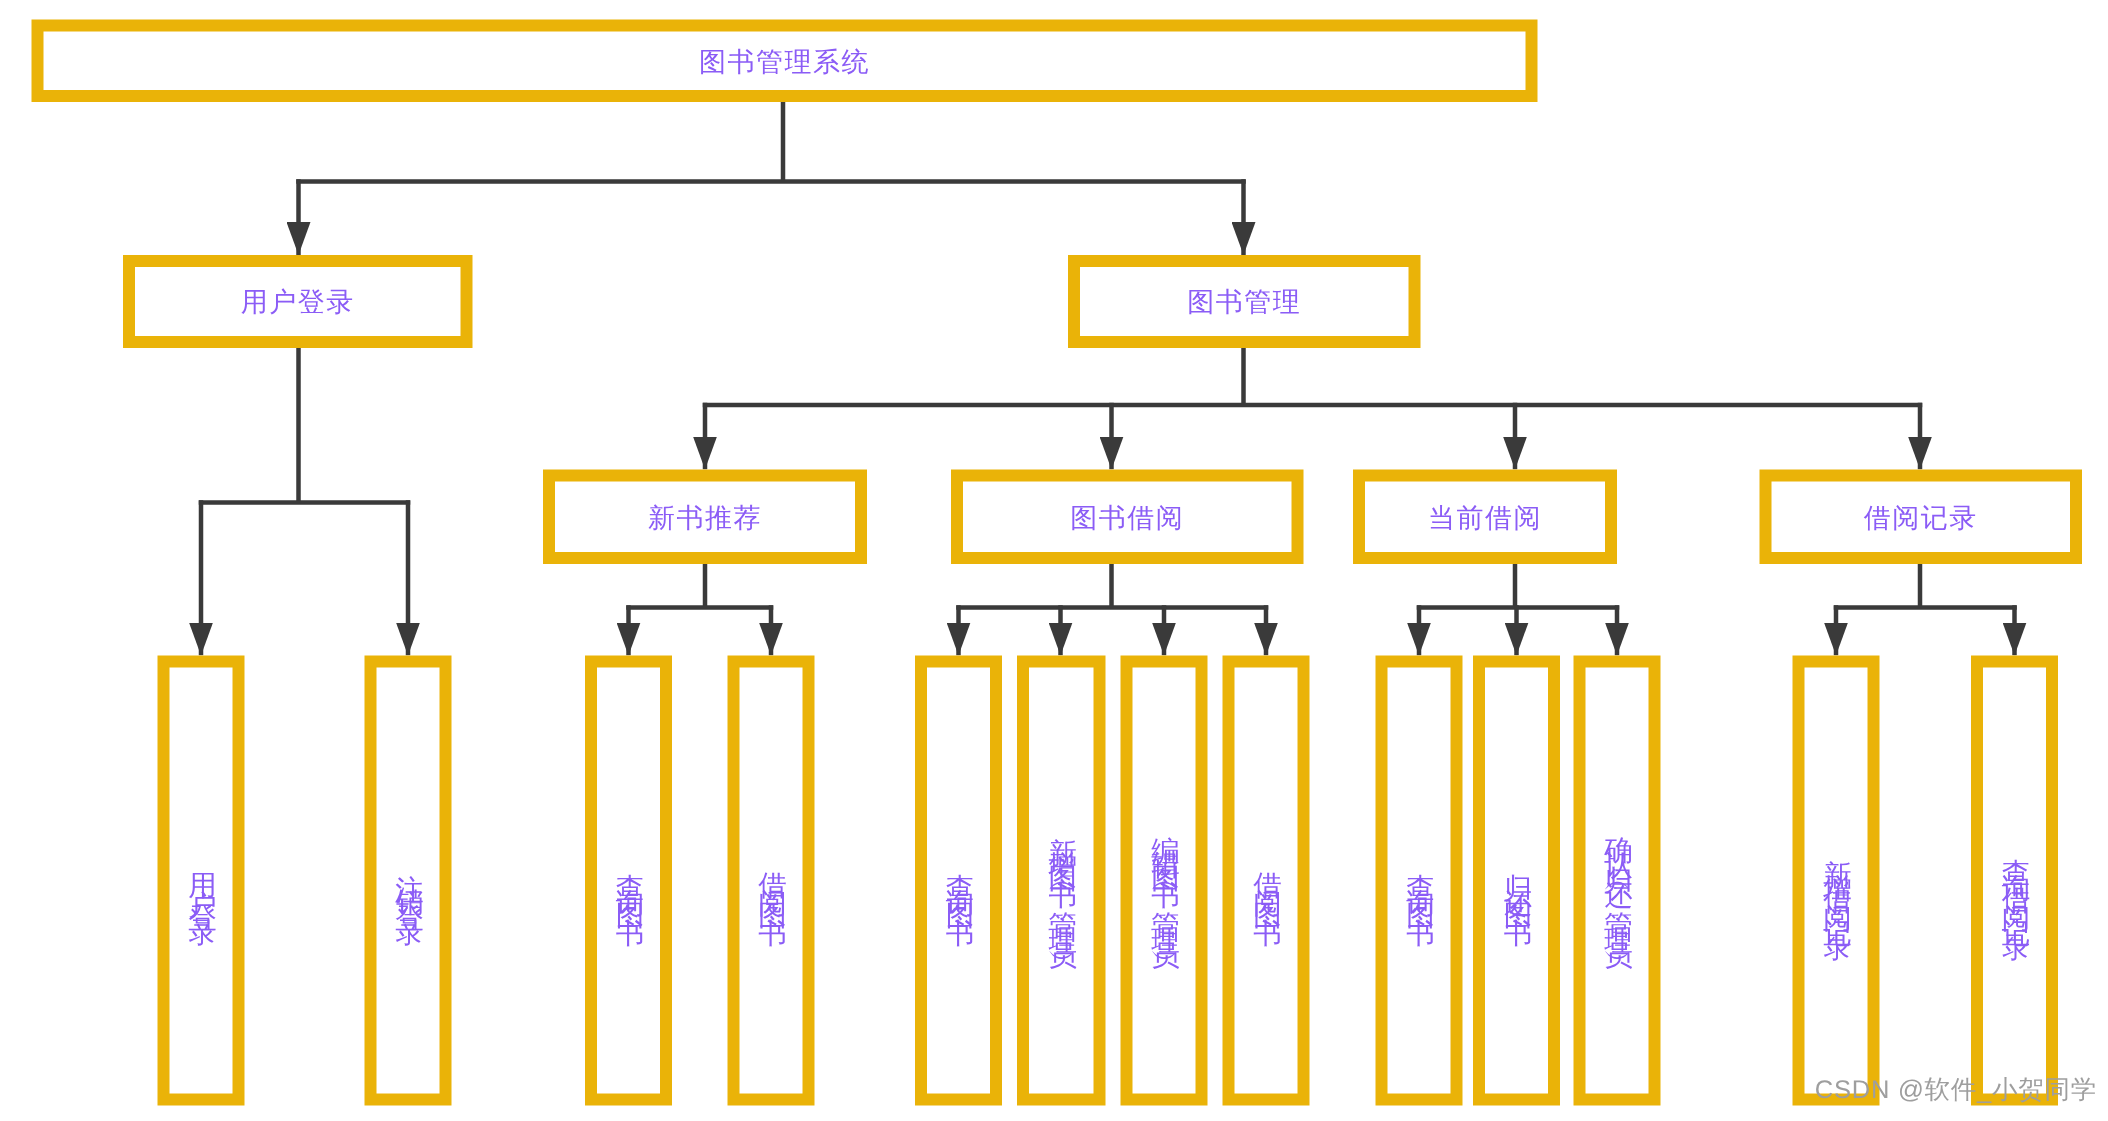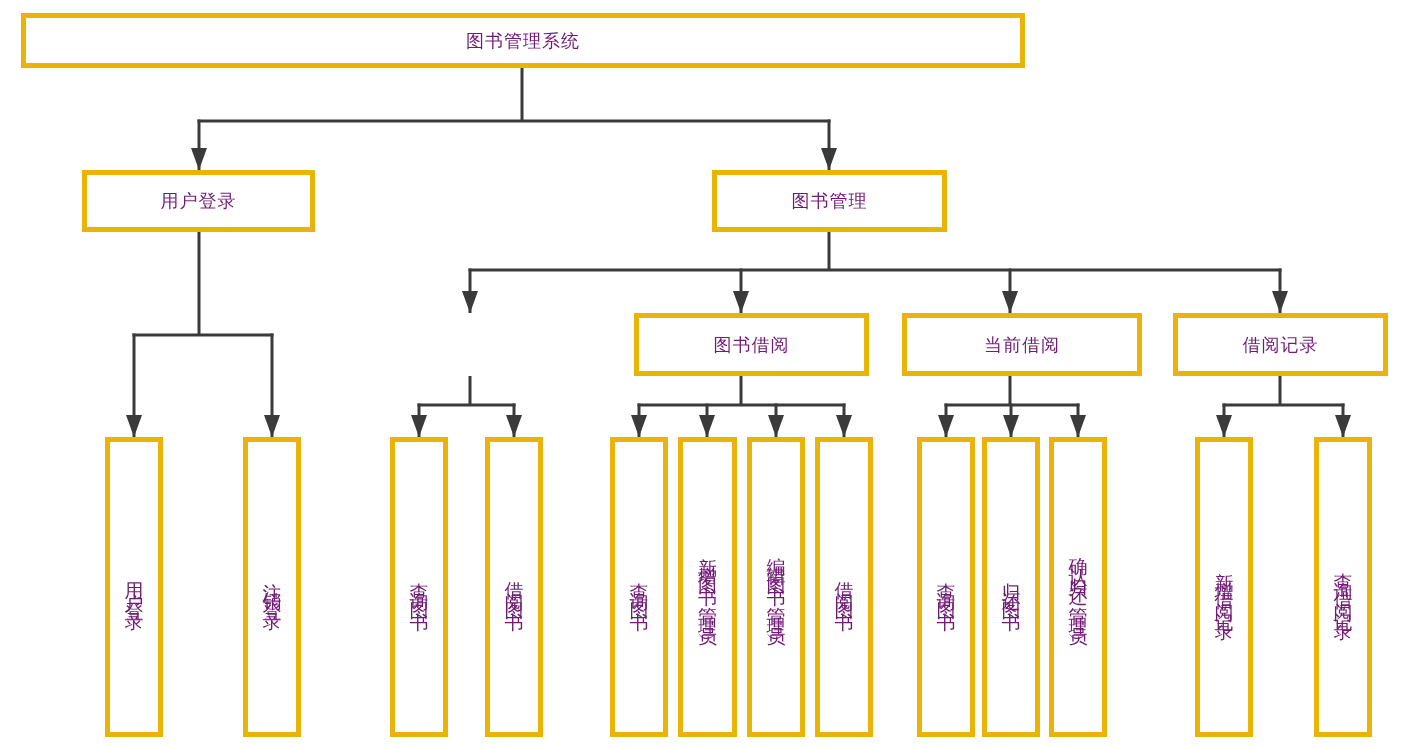--- a/index.html
+++ b/index.html
@@ -8,26 +8,26 @@
     width: 1405px;
     height: 747px;
     background: #ffffff;
     font-family: "Liberation Sans", "DejaVu Sans", sans-serif;
     overflow: hidden;
   }
   #wires { position: absolute; left: 0; top: 0; width: 1405px; height: 747px; }
   .box {
     position: absolute;
     box-sizing: border-box;
-    border: 5px solid #eab308;
+    border: 8px solid #eab308;
     background: #ffffff;
     display: flex;
     align-items: center;
     justify-content: center;
-    color: #701a75;
+    color: #8b5cf6;
   }
   .h-box { font-size: 18px; letter-spacing: 1px; }
   .v-box {
     writing-mode: vertical-rl;
     text-orientation: mixed;
     font-size: 19px;
     letter-spacing: 10px;
     width: 58px;
     top: 437px;
     height: 300px;
@@ -100,24 +100,27 @@
     <span>图书管理系统</span>
   </div>
 
   <div class="box h-box" style="left:82px; top:170px; width:233px; height:62px;">
     <span>用户登录</span>
   </div>
   <div class="box h-box" style="left:712px; top:170px; width:235px; height:62px;">
     <span>图书管理</span>
   </div>
 
+  <div class="box h-box" style="left:362px; top:313px; width:216px; height:63px;">
+    <span>新书推荐</span>
+  </div>
   <div class="box h-box" style="left:634px; top:313px; width:235px; height:63px;">
     <span>图书借阅</span>
   </div>
-  <div class="box h-box" style="left:902px; top:313px; width:240px; height:63px;">
+  <div class="box h-box" style="left:902px; top:313px; width:176px; height:63px;">
     <span>当前借阅</span>
   </div>
   <div class="box h-box" style="left:1173px; top:313px; width:215px; height:63px;text-align:right;">
     <span>借阅记录</span>
   </div>
 
   <div class="box v-box" style="left:105px;">
     <span>用户登录</span>
   </div>
   <div class="box v-box" style="left:243px;">
@@ -154,14 +157,15 @@
     <span>确认归还（管理员）</span>
   </div>
 
   <div class="box v-box" style="left:1195px;">
     <span>新增借阅记录</span>
   </div>
   <div class="box v-box" style="left:1314px;">
     <span>查询借阅记录</span>
   </div>
 
+  <div id="watermark">CSDN @软件_小贺同学</div>
 
 </div>
 
 </body></html>

